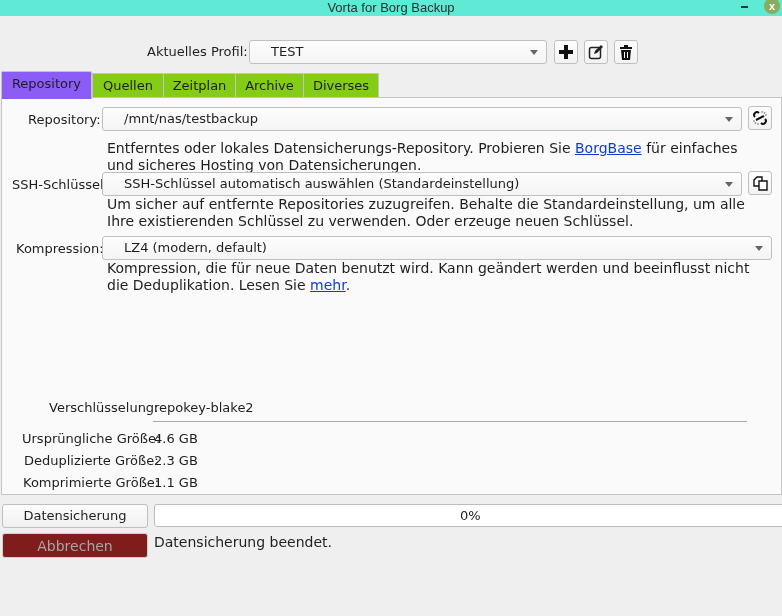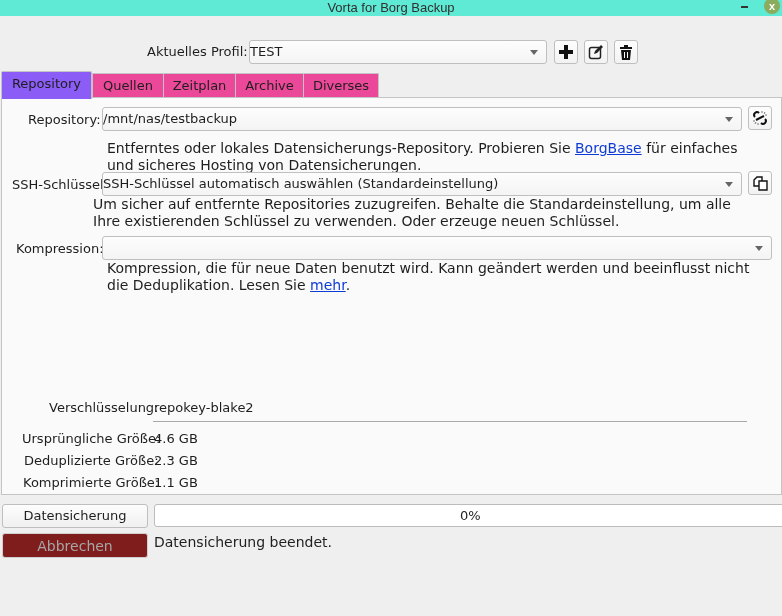--- a/index.html
+++ b/index.html
@@ -15,35 +15,35 @@
   .tb-min { position:absolute; right:32px; top:0; width:10px; height:16px; cursor:pointer; }
   .tb-min::after { content:""; position:absolute; left:1px; top:6px; width:7px; height:2px; background:#333; }
   .tb-close {
     position:absolute; right:2px; top:-2px; width:16px; height:16px; border-radius:50%;
     background:#8aac5c; color:#fff; font-size:11px; line-height:16px; text-align:center; font-weight:bold; cursor:pointer;
   }
   .profile-row { position:absolute; top:40px; left:0; width:782px; height:24px; }
   .profile-label { position:absolute; left:147px; top:4px; font-size:13px; }
   .combo {
     position:absolute; background:#fafafa; border:1px solid #bfbfbf; border-radius:3px;
-    box-sizing:border-box; font-size:13px; padding-left:0; line-height:22px; cursor:pointer;
+    box-sizing:border-box; font-size:13px; padding-left:21px; line-height:22px; cursor:pointer;
     background:linear-gradient(#fdfdfd,#f4f4f4);
   }
   .combo .arrow {
     position:absolute; right:8px; top:9px; width:0; height:0;
     border-left:4px solid transparent; border-right:4px solid transparent; border-top:5px solid #666;
   }
   .icon-btn {
     position:absolute; width:24px; height:24px; box-sizing:border-box; border:1px solid #bfbfbf; border-radius:3px;
     background:linear-gradient(#fdfdfd,#f2f2f2); cursor:pointer; display:flex; align-items:center; justify-content:center;
   }
   .tabs { position:absolute; top:71px; left:1px; height:26px; }
   .tab {
     position:absolute; top:2px; height:39px; box-sizing:border-box; border:1px solid #c4c4c4; border-bottom:none;
-    background:#ec4899; font-size:13px; text-align:center; line-height:23px; cursor:pointer;
+    background:#84cc16; font-size:13px; text-align:center; line-height:23px; cursor:pointer;
   }
   .tab.active { top:0; height:28px; background:#8b5cf6; z-index:2; border-radius:2px 2px 0 0; }
   .panel {
     position:absolute; left:1px; top:97px; width:781px; height:398px; box-sizing:border-box;
     background:#fafafa; border:1px solid #c4c4c4;
   }
   .lbl { position:absolute; font-size:13px; text-align:right; }
   .help { position:absolute; font-size:14px; line-height:17px; color:#1e1e1e; }
   .help a { color:#0d3bd6; text-decoration:underline; }
   .sep { position:absolute; left:153px; top:421px; width:594px; height:1px; background:#a8a8a8; }
@@ -128,24 +128,25 @@
 <div class="combo" style="left:102px; top:172px; width:640px; height:24px;">
   <span>SSH-Schlüssel automatisch auswählen (Standardeinstellung)</span>
   <span class="arrow"></span>
 </div>
 <div class="icon-btn" style="left:748px; top:171px; width:24px; height:24px;">
   <svg width="15" height="15" viewBox="0 0 15 15">
       <path d="M1 4 L4 1 H9 V10 H1 Z" fill="#fff" stroke="#111" stroke-width="1.4"></path>
       <path d="M6 5 H14 V14 H6 Z" fill="#fff" stroke="#111" stroke-width="1.4"></path>
     </svg>
 </div>
-<div class="help" style="left:93px; top:196px; width:650px;">Um sicher auf entfernte Repositories zuzugreifen. Behalte die Standardeinstellung, um alle Ihre existierenden Schlüssel zu verwenden. Oder erzeuge neuen Schlüssel.</div>
+<div class="help" style="left:107px; top:196px; width:650px;">Um sicher auf entfernte Repositories zuzugreifen. Behalte die Standardeinstellung, um alle Ihre existierenden Schlüssel zu verwenden. Oder erzeuge neuen Schlüssel.</div>
 
 <span class="lbl" style="left:16px; top:241px;">Kompression:</span>
 <div class="combo" style="left:102px; top:236px; width:670px; height:24px;">
+  <span>LZ4 (modern, default)</span>
   <span class="arrow"></span>
 </div>
 <div class="help" style="left:107px; top:260px; width:660px;">
   <span>Kompression, die für neue Daten benutzt wird. Kann geändert werden und beeinflusst nicht die Deduplikation. Lesen Sie </span><a href="#">mehr</a><span>.</span>
 </div>
 
 <span class="lbl" style="left:49px; top:400px;">Verschlüsselung:</span>
 <span class="lbl" style="left:154px; top:400px; text-align:left;">repokey-blake2</span>
 <div class="sep"></div>
 <span class="lbl" style="left:22px; top:431px;">Ursprüngliche Größe:</span>

